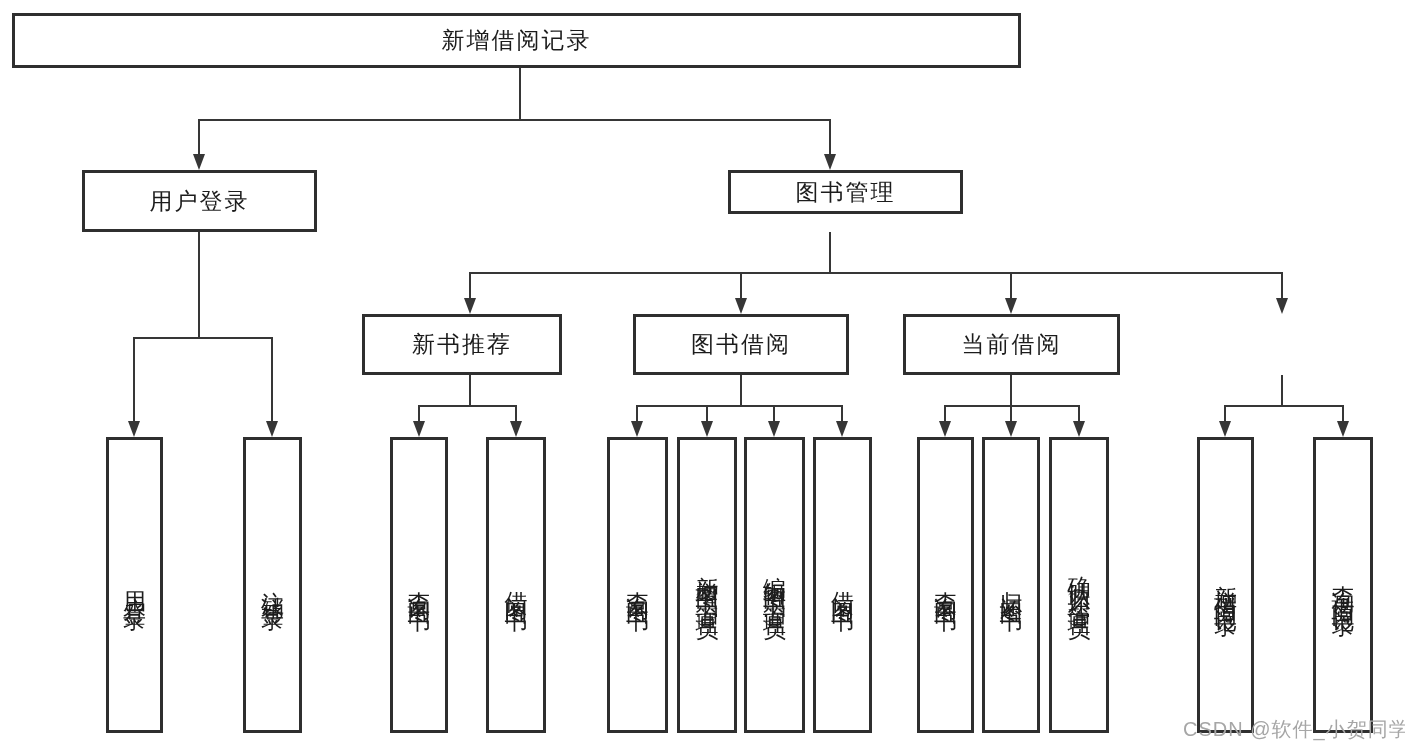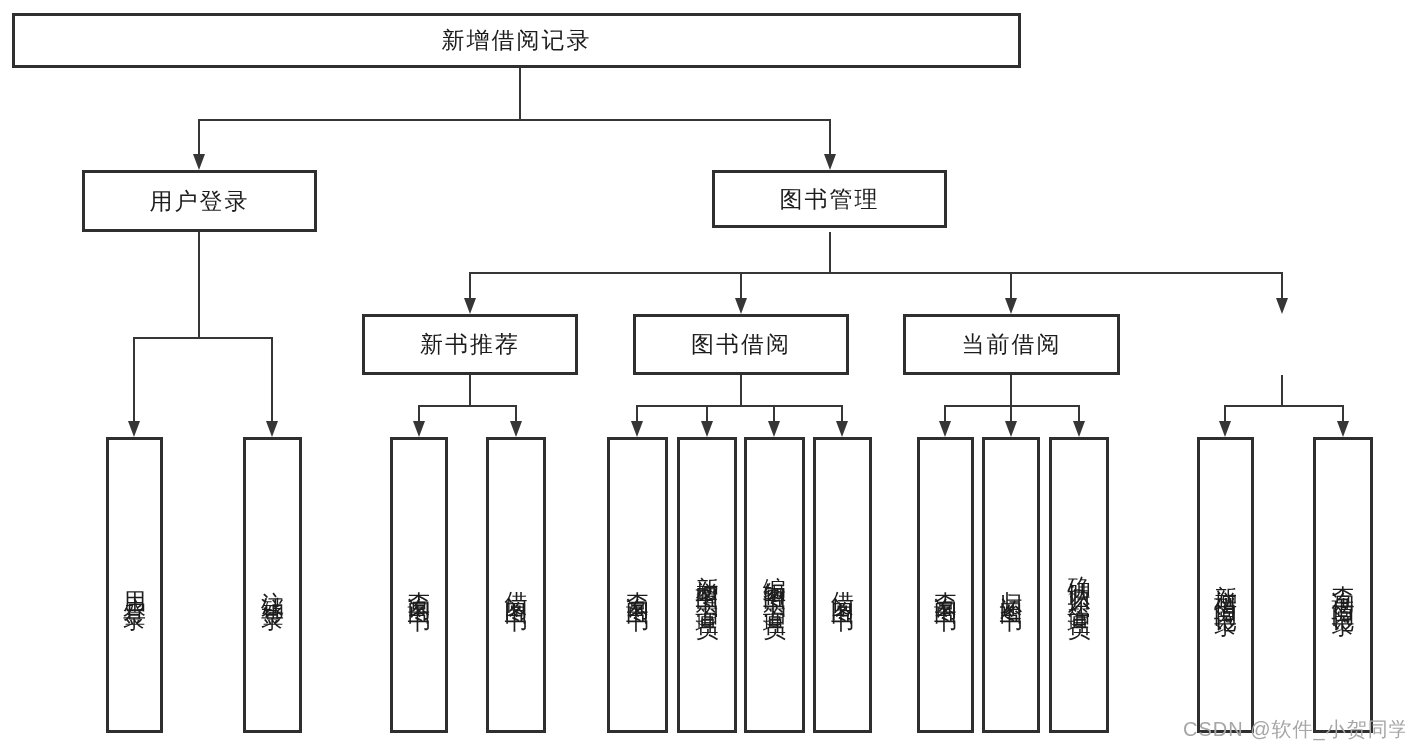--- a/index.html
+++ b/index.html
@@ -71,21 +71,21 @@
   <div class="vline" style="left:519px; top:68px; height:53px;"></div>
   <div class="hline" style="left:198px; top:119px; width:633px;"></div>
   <div class="vline" style="left:198px; top:119px; height:39px;"></div>
   <div class="arrow" style="left:193px; top:154px;"></div>
   <div class="vline" style="left:829px; top:119px; height:39px;"></div>
   <div class="arrow" style="left:824px; top:154px;"></div>
 
   <div class="box" style="left:82px; top:170px; width:235px; height:62px;">
     <span>用户登录</span>
   </div>
-  <div class="box" style="left:712px; top:170px; width:235px; height:58px;">
+  <div class="box" style="left:728px; top:170px; width:235px; height:44px;">
     <span>图书管理</span>
   </div>
 
   <div class="vline" style="left:198px; top:232px; height:107px;"></div>
   <div class="hline" style="left:133px; top:337px; width:140px;"></div>
   <div class="vline" style="left:133px; top:337px; height:86px;"></div>
   <div class="arrow" style="left:128px; top:421px;"></div>
   <div class="vline" style="left:271px; top:337px; height:86px;"></div>
   <div class="arrow" style="left:266px; top:421px;"></div>
 
@@ -93,21 +93,21 @@
   <div class="hline" style="left:469px; top:272px; width:813px;"></div>
   <div class="vline" style="left:469px; top:272px; height:28px;"></div>
   <div class="arrow" style="left:464px; top:298px;"></div>
   <div class="vline" style="left:740px; top:272px; height:28px;"></div>
   <div class="arrow" style="left:735px; top:298px;"></div>
   <div class="vline" style="left:1010px; top:272px; height:28px;"></div>
   <div class="arrow" style="left:1005px; top:298px;"></div>
   <div class="vline" style="left:1281px; top:272px; height:28px;"></div>
   <div class="arrow" style="left:1276px; top:298px;"></div>
 
-  <div class="box" style="left:362px; top:314px; width:216px; height:61px;">
+  <div class="box" style="left:362px; top:314px; width:200px; height:61px;">
     <span>新书推荐</span>
   </div>
   <div class="box" style="left:633px; top:314px; width:216px; height:61px;">
     <span>图书借阅</span>
   </div>
   <div class="box" style="left:903px; top:314px; width:217px; height:61px;">
     <span>当前借阅</span>
   </div>
 
   <div class="vline" style="left:469px; top:375px; height:32px;"></div>

